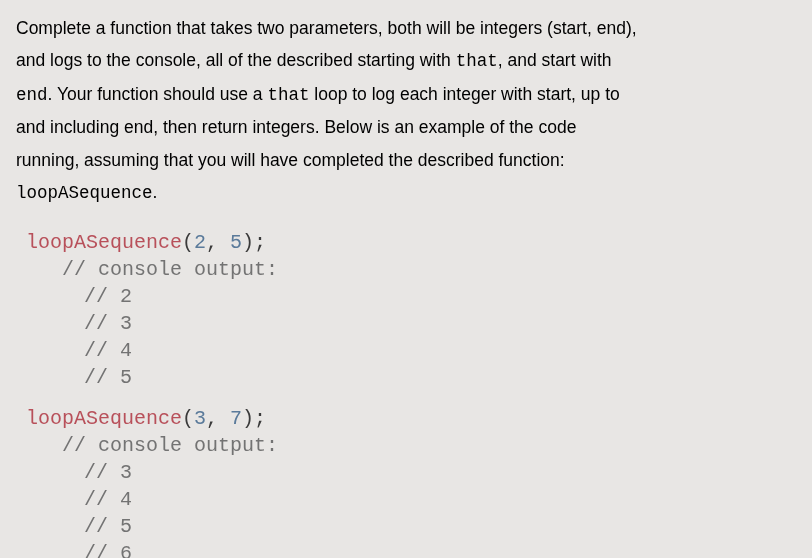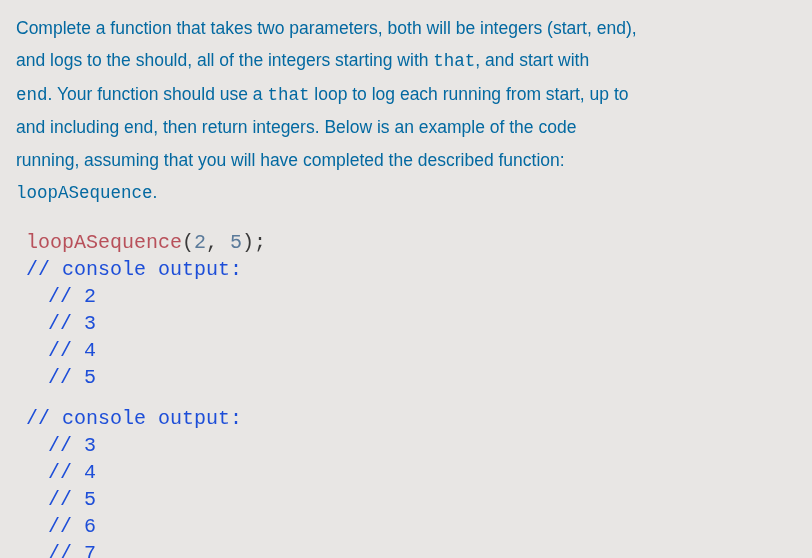--- a/index.html
+++ b/index.html
@@ -12,21 +12,21 @@
       height: 558px;
       background: #e8e6e4;
       font-family: Arial, Helvetica, sans-serif;
       padding: 12px 16px;
       color: #3a3a3a;
       overflow: hidden;
     }
     .description {
       font-size: 17.5px;
       line-height: 1.85;
-      color: #0369a1;
+      color: #000000;
       margin-bottom: 20px;
     }
     .mono {
       font-family: 'Courier New', Courier, monospace;
       font-weight: 500;
     }
     .code-block {
       font-family: 'Courier New', Courier, monospace;
       font-size: 20px;
       line-height: 1.35;
@@ -40,47 +40,49 @@
     .fn-name {
       color: #b8505a;
     }
     .paren {
       color: #3a3a3a;
     }
     .num {
       color: #5a7a9a;
     }
     .comment {
-      color: #1d4ed8;
+      color: #737373;
+      margin-left: 36px;
     }
     .indent {
       padding-left: 22px;
     }
   </style>
 </head>
 <body>
 
 <div class="description">
   <span>Complete a function that takes two parameters, both will be integers (start, end),</span><br>
-  <span>and logs to the should, all of the integers starting with </span><span class="mono">that</span><span>, and start with</span><br>
-  <span class="mono">end</span><span>. Your function should use a </span><span class="mono">that</span><span> loop to log each running from start, up to</span><br>
+  <span>and logs to the console, all of the described starting with </span><span class="mono">that</span><span>, and start with</span><br>
+  <span class="mono">end</span><span>. Your function should use a </span><span class="mono">that</span><span> loop to log each integer with start, up to</span><br>
   <span>and including end, then return integers. Below is an example of the code</span><br>
   <span>running, assuming that you will have completed the described function:</span><br>
   <span class="mono">loopASequence</span><span>.</span>
 </div>
 
 <div class="code-block">
   <div class="code-line"><span class="fn-name">loopASequence</span><span class="paren">(</span><span class="num">2</span><span class="paren">, </span><span class="num">5</span><span class="paren">);</span></div>
   <div class="code-line comment">// console output:</div>
   <div class="code-line comment indent">// 2</div>
   <div class="code-line comment indent">// 3</div>
   <div class="code-line comment indent">// 4</div>
   <div class="code-line comment indent">// 5</div>
 </div>
 
 <div class="code-block">
+  <div class="code-line"><span class="fn-name">loopASequence</span><span class="paren">(</span><span class="num">3</span><span class="paren">, </span><span class="num">7</span><span class="paren">);</span></div>
   <div class="code-line comment">// console output:</div>
   <div class="code-line comment indent">// 3</div>
   <div class="code-line comment indent">// 4</div>
   <div class="code-line comment indent">// 5</div>
   <div class="code-line comment indent">// 6</div>
   <div class="code-line comment indent">// 7</div>
 </div>
 
 </body></html>

